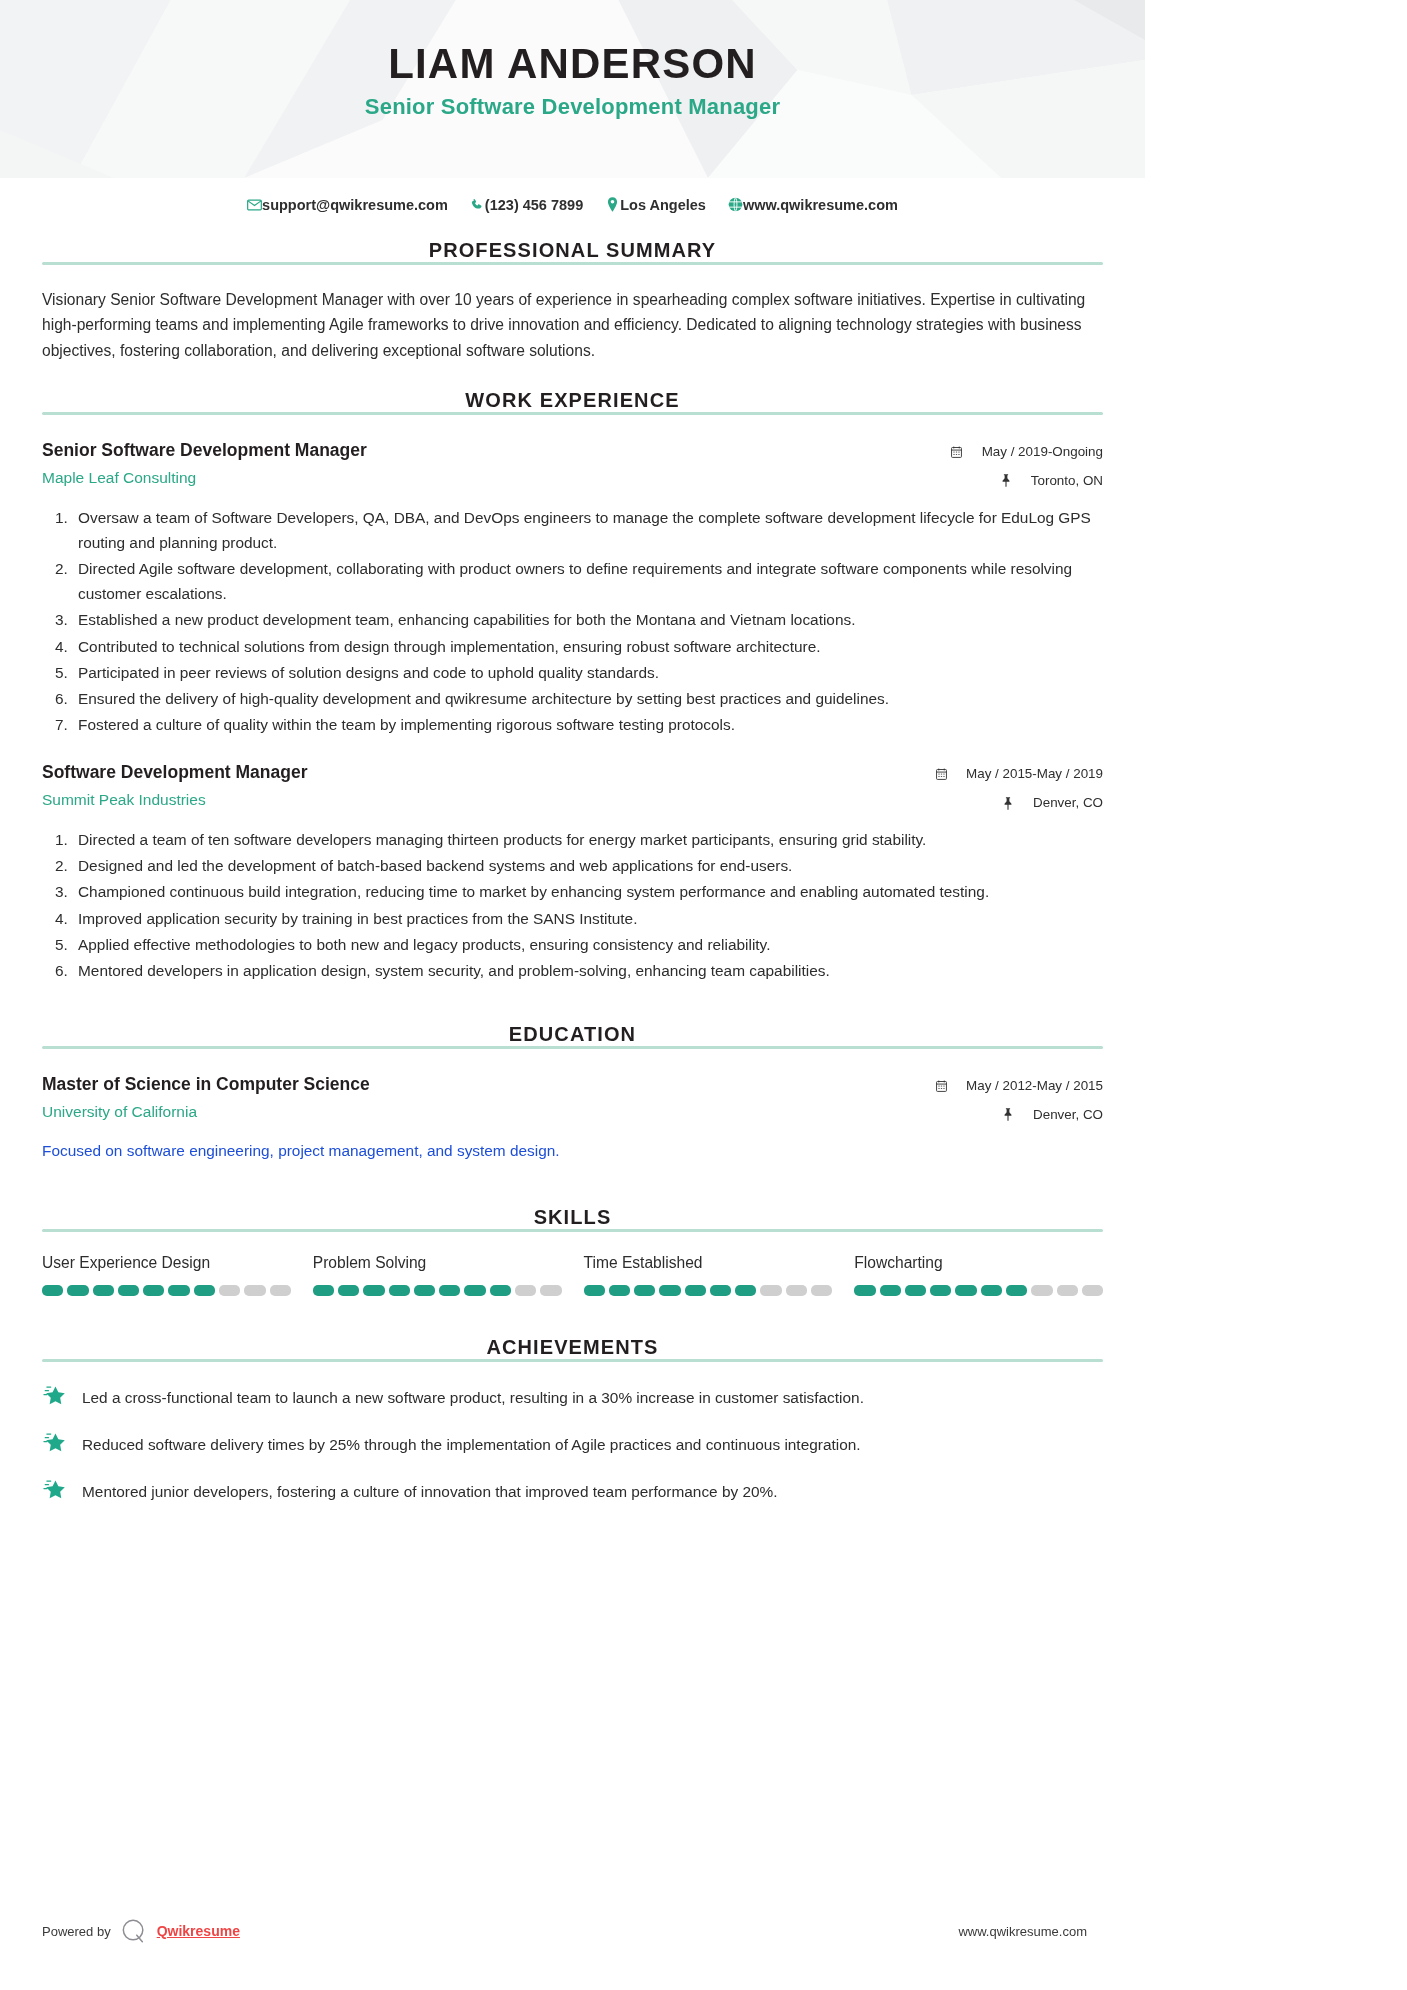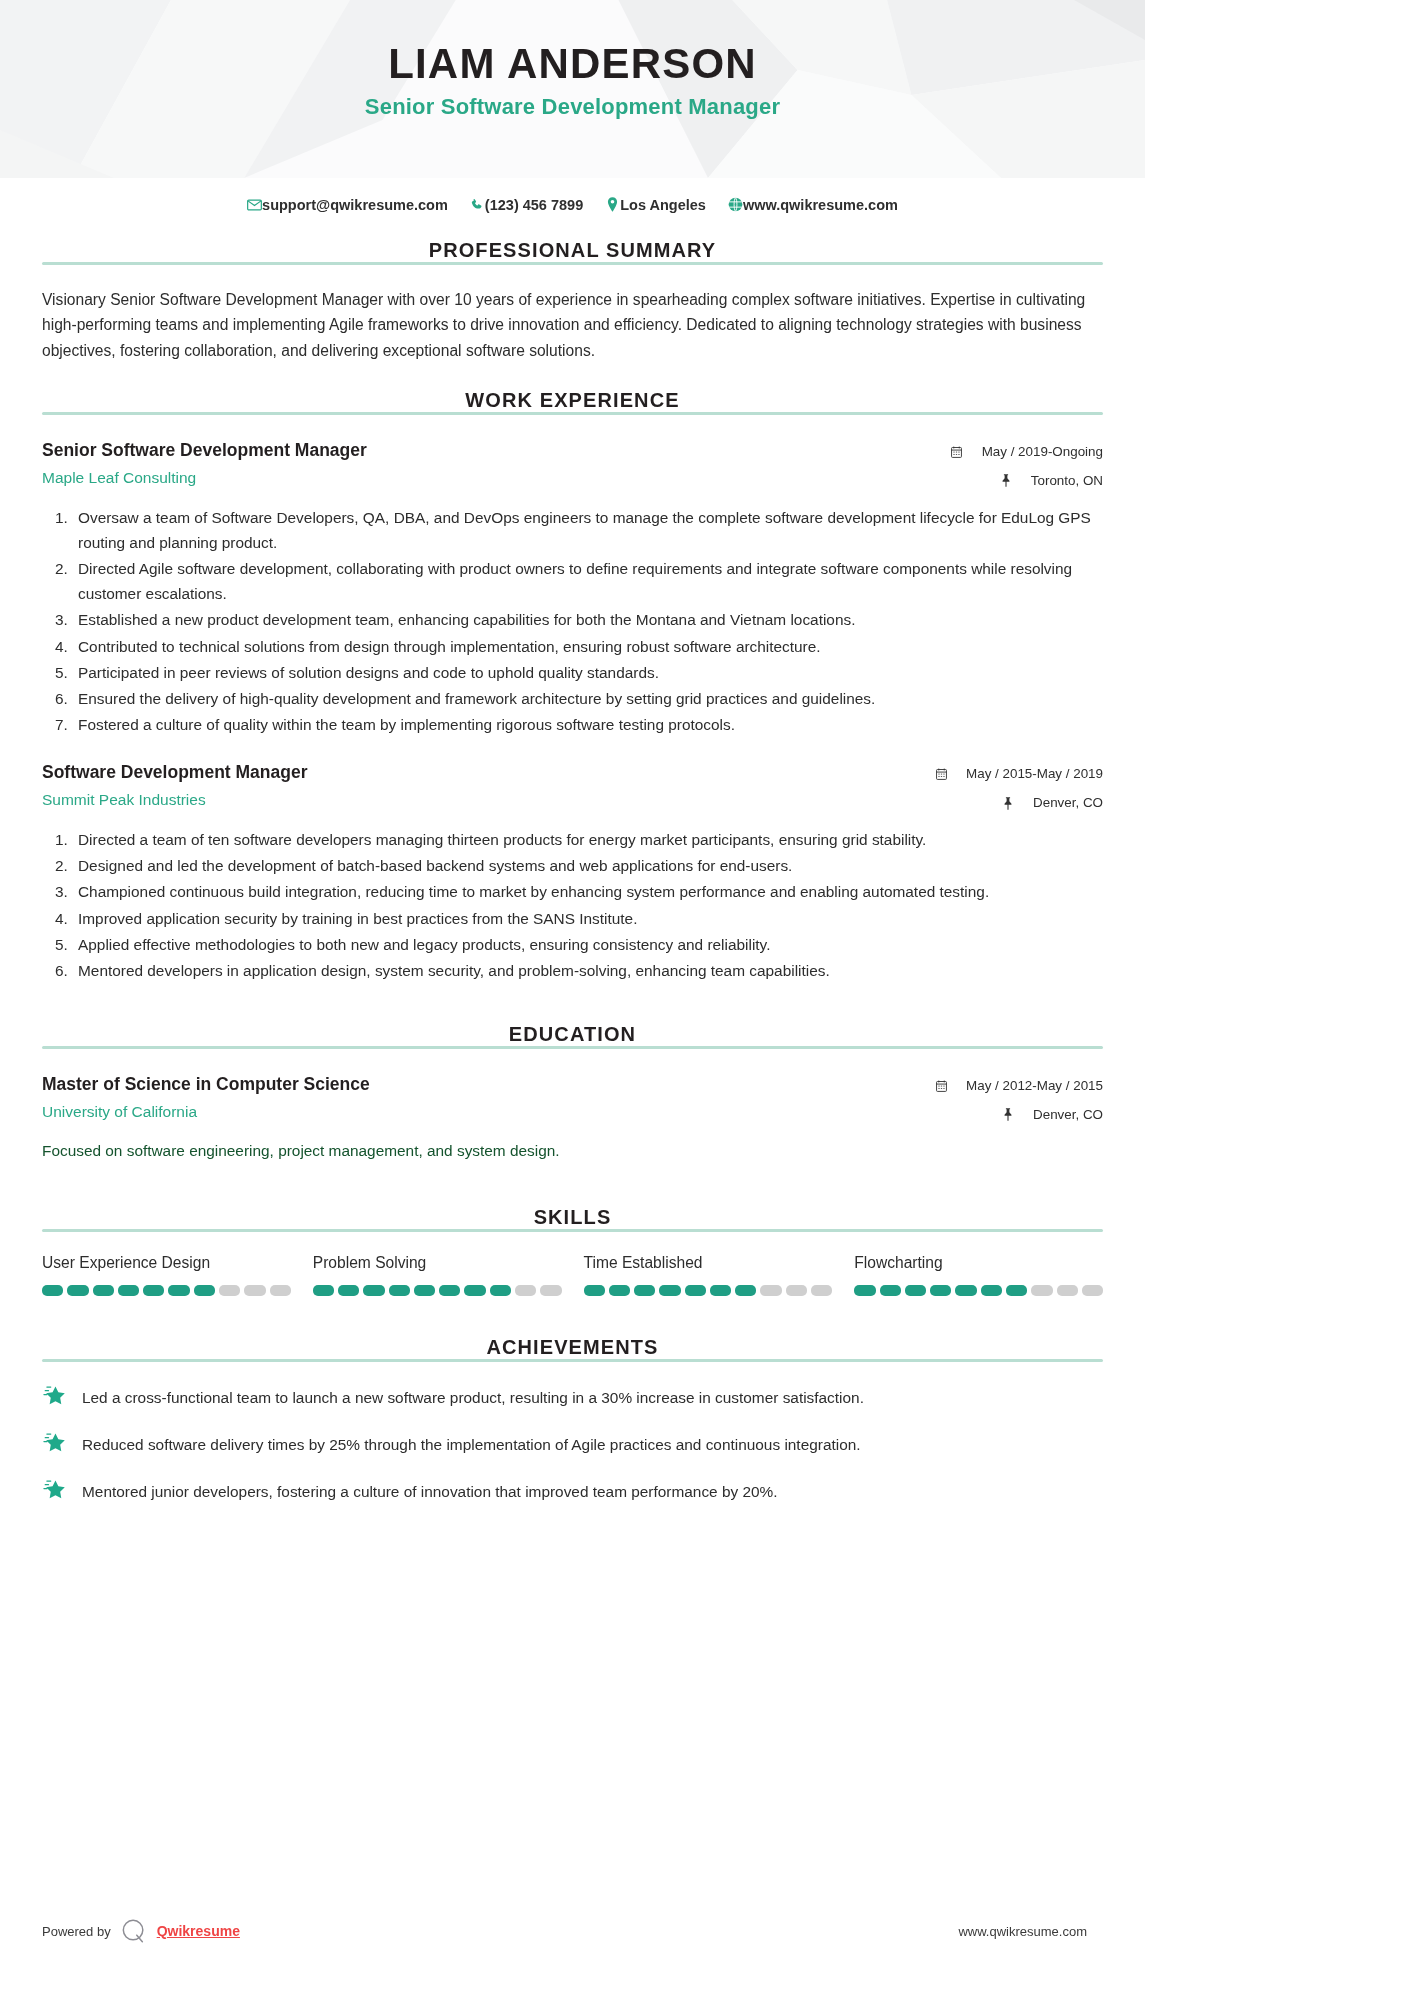--- a/index.html
+++ b/index.html
@@ -159,21 +159,21 @@
     font-size: 15.4px;
     line-height: 1.63;
     color: #2d2d2d;
   }
   .bullets li { padding-left: 6px; margin-bottom: 1px; }
 
   .entry-note {
     margin-top: 14px;
     font-size: 15.4px;
     line-height: 1.6;
-    color: #14532d;
+    color: #1d4ed8;
   }
 
   
   .skills-grid {
     margin-top: 22px;
     display: grid;
     grid-template-columns: repeat(4, 1fr);
     gap: 0 22px;
   }
   .skill-name {
@@ -347,21 +347,21 @@
               <span>Toronto, ON</span>
             </div>
           </div>
         </div>
         <ol class="bullets">
           <li>Oversaw a team of Software Developers, QA, DBA, and DevOps engineers to manage the complete software development lifecycle for EduLog GPS routing and planning product.</li>
           <li>Directed Agile software development, collaborating with product owners to define requirements and integrate software components while resolving customer escalations.</li>
           <li>Established a new product development team, enhancing capabilities for both the Montana and Vietnam locations.</li>
           <li>Contributed to technical solutions from design through implementation, ensuring robust software architecture.</li>
           <li>Participated in peer reviews of solution designs and code to uphold quality standards.</li>
-          <li>Ensured the delivery of high-quality development and framework architecture by setting grid practices and guidelines.</li>
+          <li>Ensured the delivery of high-quality development and qwikresume architecture by setting best practices and guidelines.</li>
           <li>Fostered a culture of quality within the team by implementing rigorous software testing protocols.</li>
         </ol>
       </div>
 
       <div class="entry">
         <div class="entry-top">
           <div class="entry-left">
             <div class="entry-role">Software Development Manager</div>
             <div class="entry-org">Summit Peak Industries</div>
           </div>

